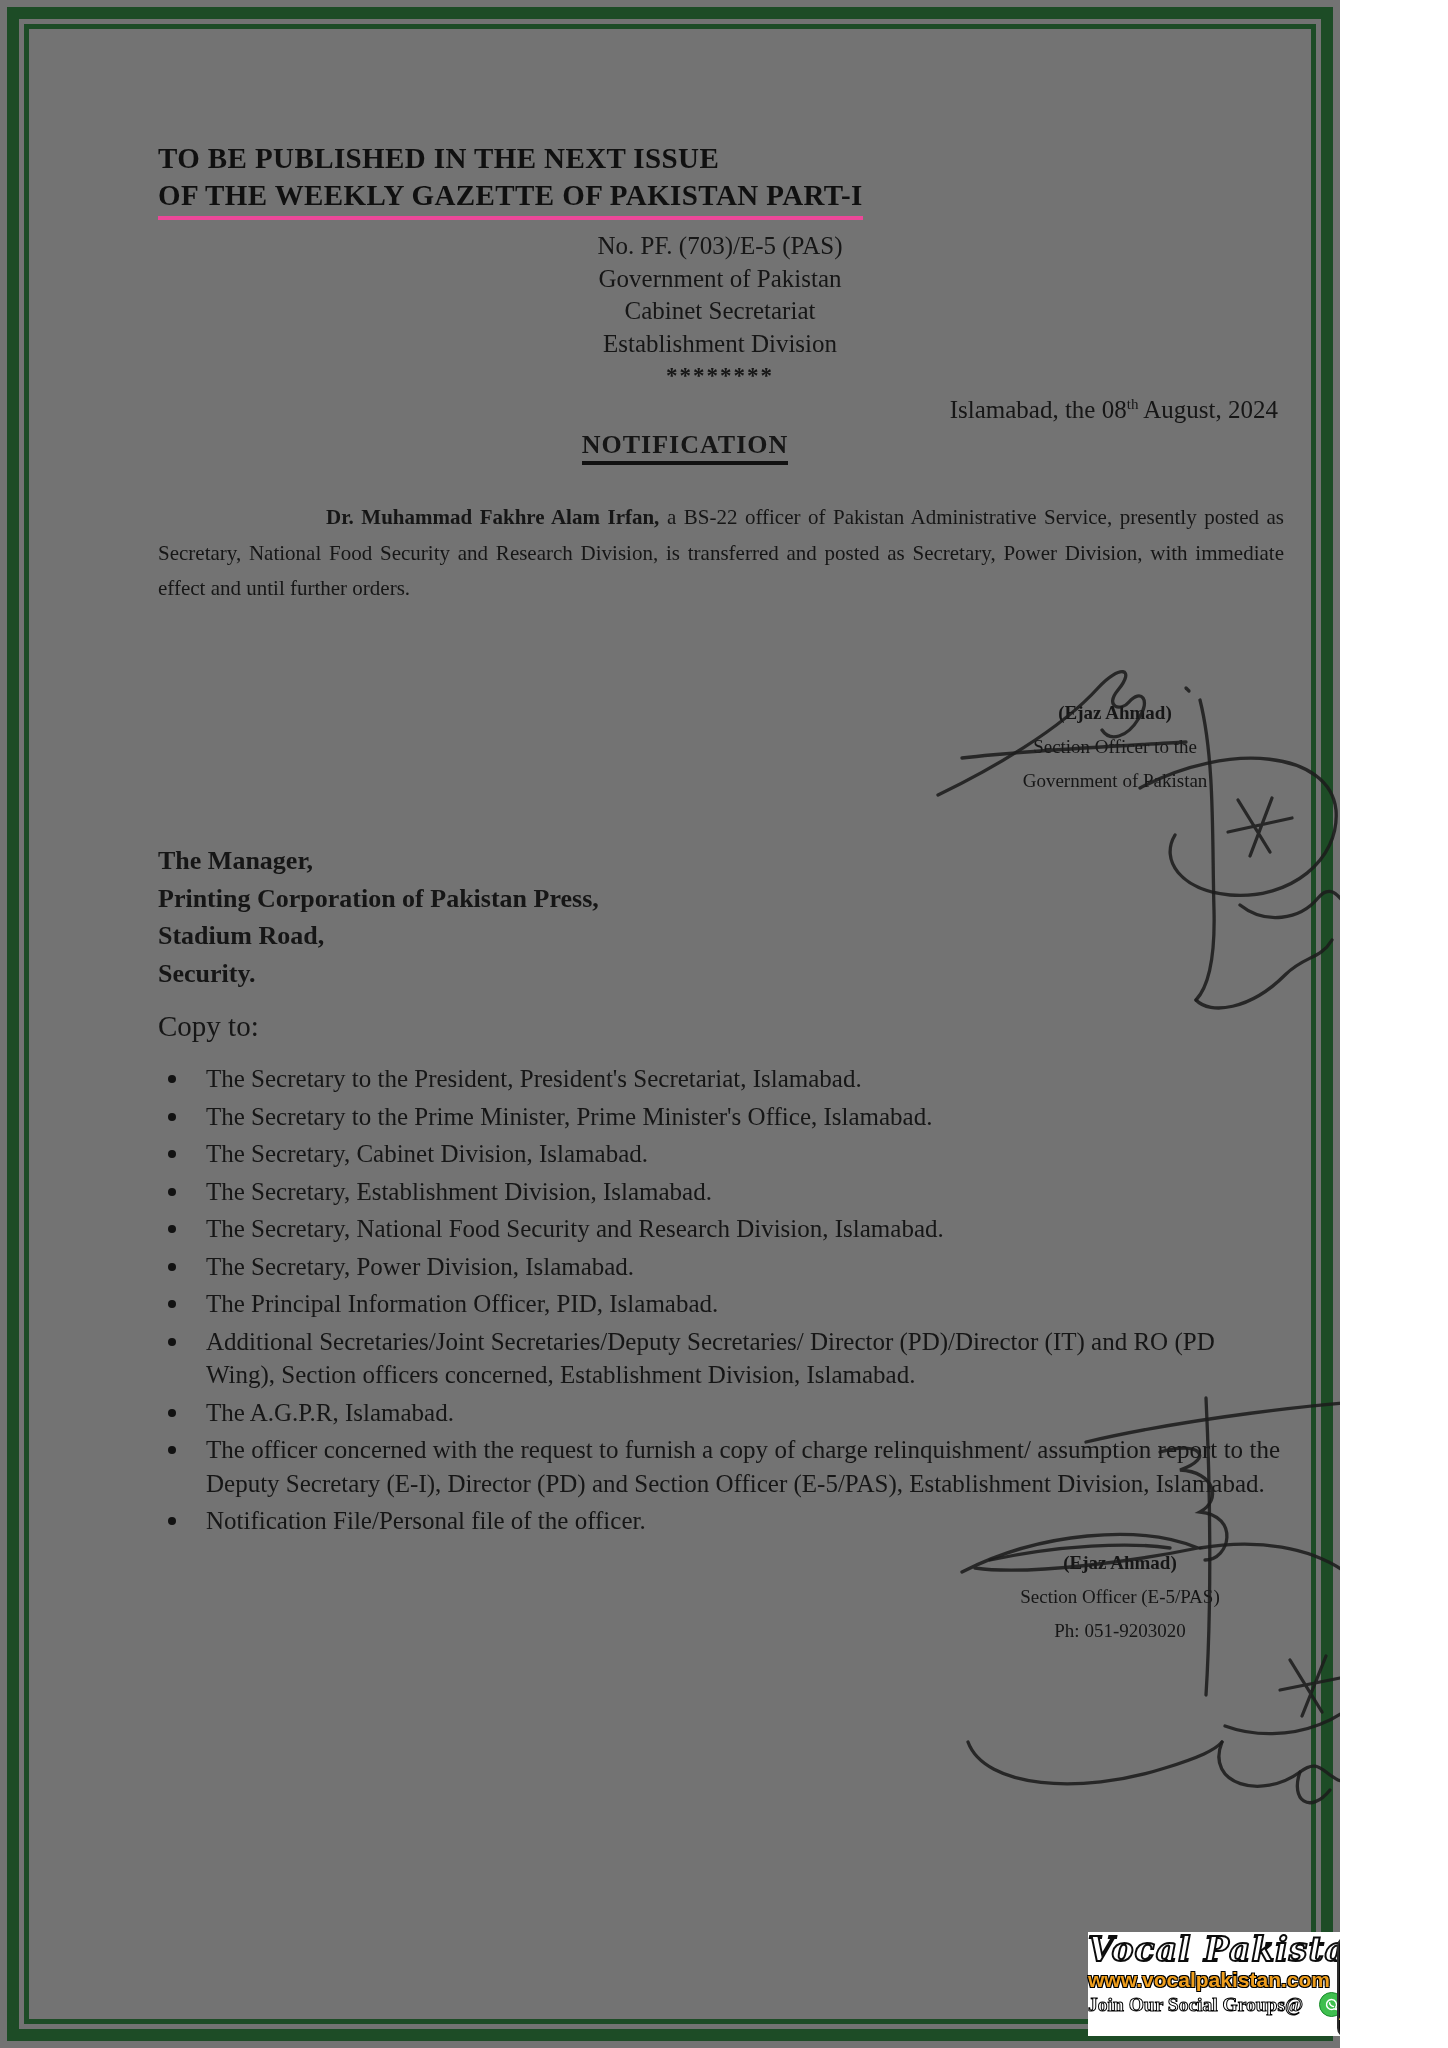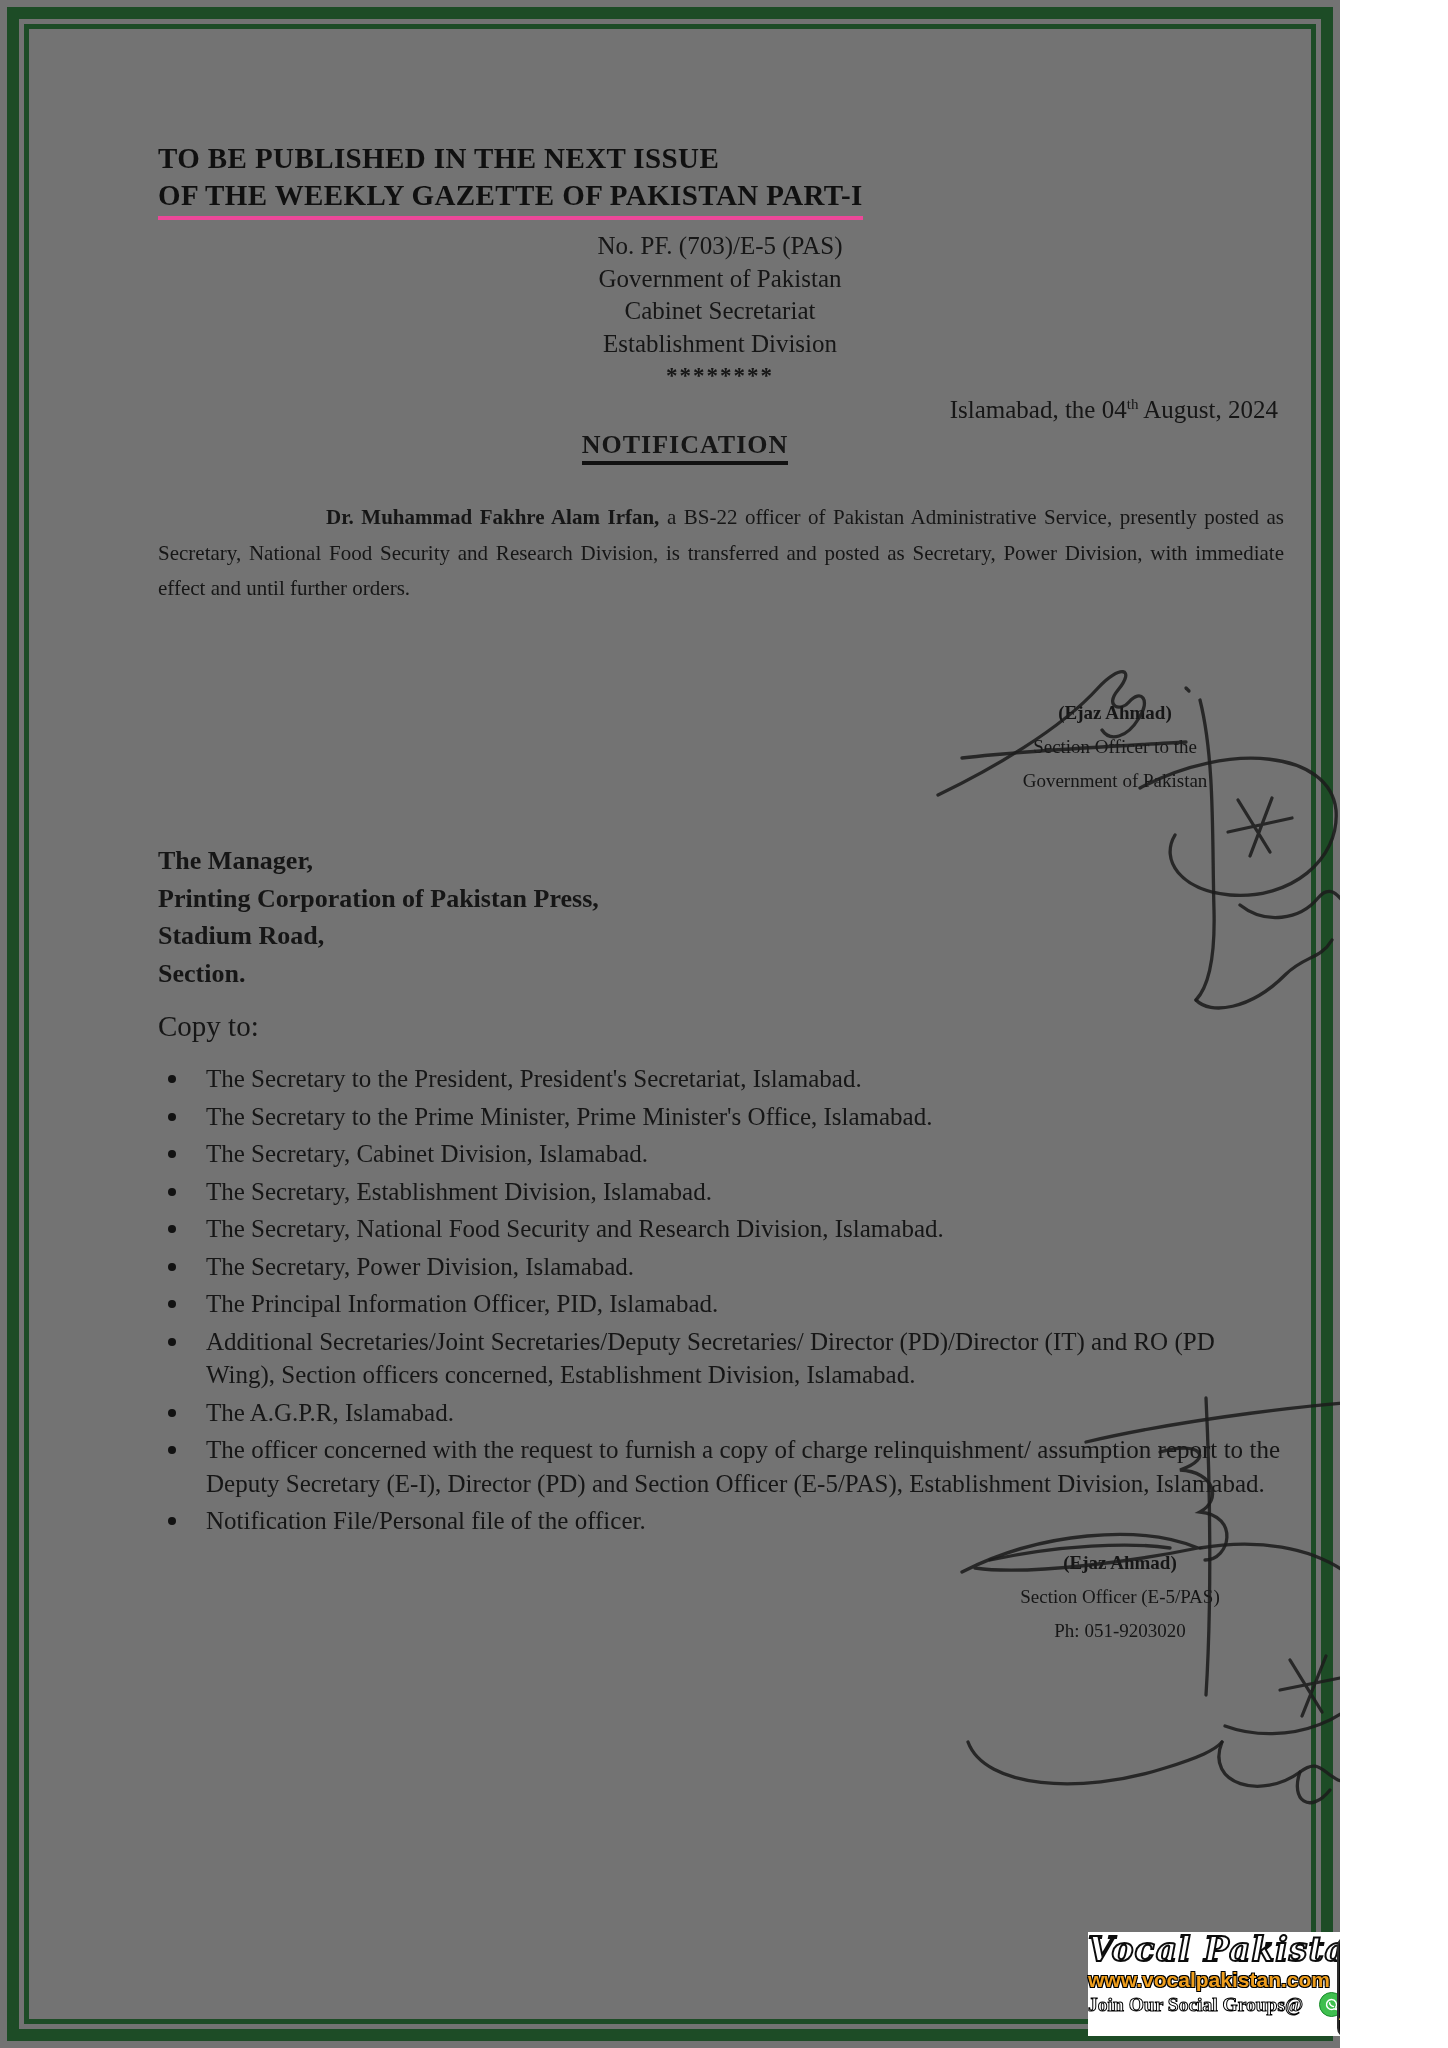--- a/index.html
+++ b/index.html
@@ -76,37 +76,37 @@
     <div class="abs office">
       <div>No. PF. (703)/E-5 (PAS)</div>
       <div>
           <div>Government of Pakistan</div>
           <div>Cabinet Secretariat</div>
           <div>Establishment Division</div>
         </div>
       <div class="stars">********</div>
     </div>
 
-    <div class="abs dateline"><span>Islamabad, the 04</span><sup>th</sup><span> August, 2024</span></div>
+    <div class="abs dateline"><span>Islamabad, the 08</span><sup>th</sup><span> August, 2024</span></div>
 
     <div class="abs title"><span>NOTIFICATION</span></div>
 
     <div class="abs bodypar"><b>Dr. Muhammad Fakhre Alam Irfan,</b><span> a BS-22 officer of Pakistan Administrative Service, presently posted as Secretary, National Food Security and Research Division, is transferred and posted as Secretary, Power Division, with immediate effect and until further orders.</span></div>
 
     <div class="abs sig sig1">
       <div class="nm">(Ejaz Ahmad)</div>
       <div>Section Officer to the</div>
       <div>Government of Pakistan</div>
     </div>
 
     <div class="abs addr">
         <div>The Manager,</div>
         <div>Printing Corporation of Pakistan Press,</div>
         <div>Stadium Road,</div>
-        <div>Section.</div>
+        <div>Security.</div>
       </div>
 
     <div class="abs copyto">Copy to:</div>
     <div class="abs copies">
         <div class="copy-item">
         <span class="bullet-dot"></span>
         <span class="copy-text">The Secretary to the President, President's Secretariat, Islamabad.</span>
       </div>
         <div class="copy-item">
         <span class="bullet-dot"></span>

